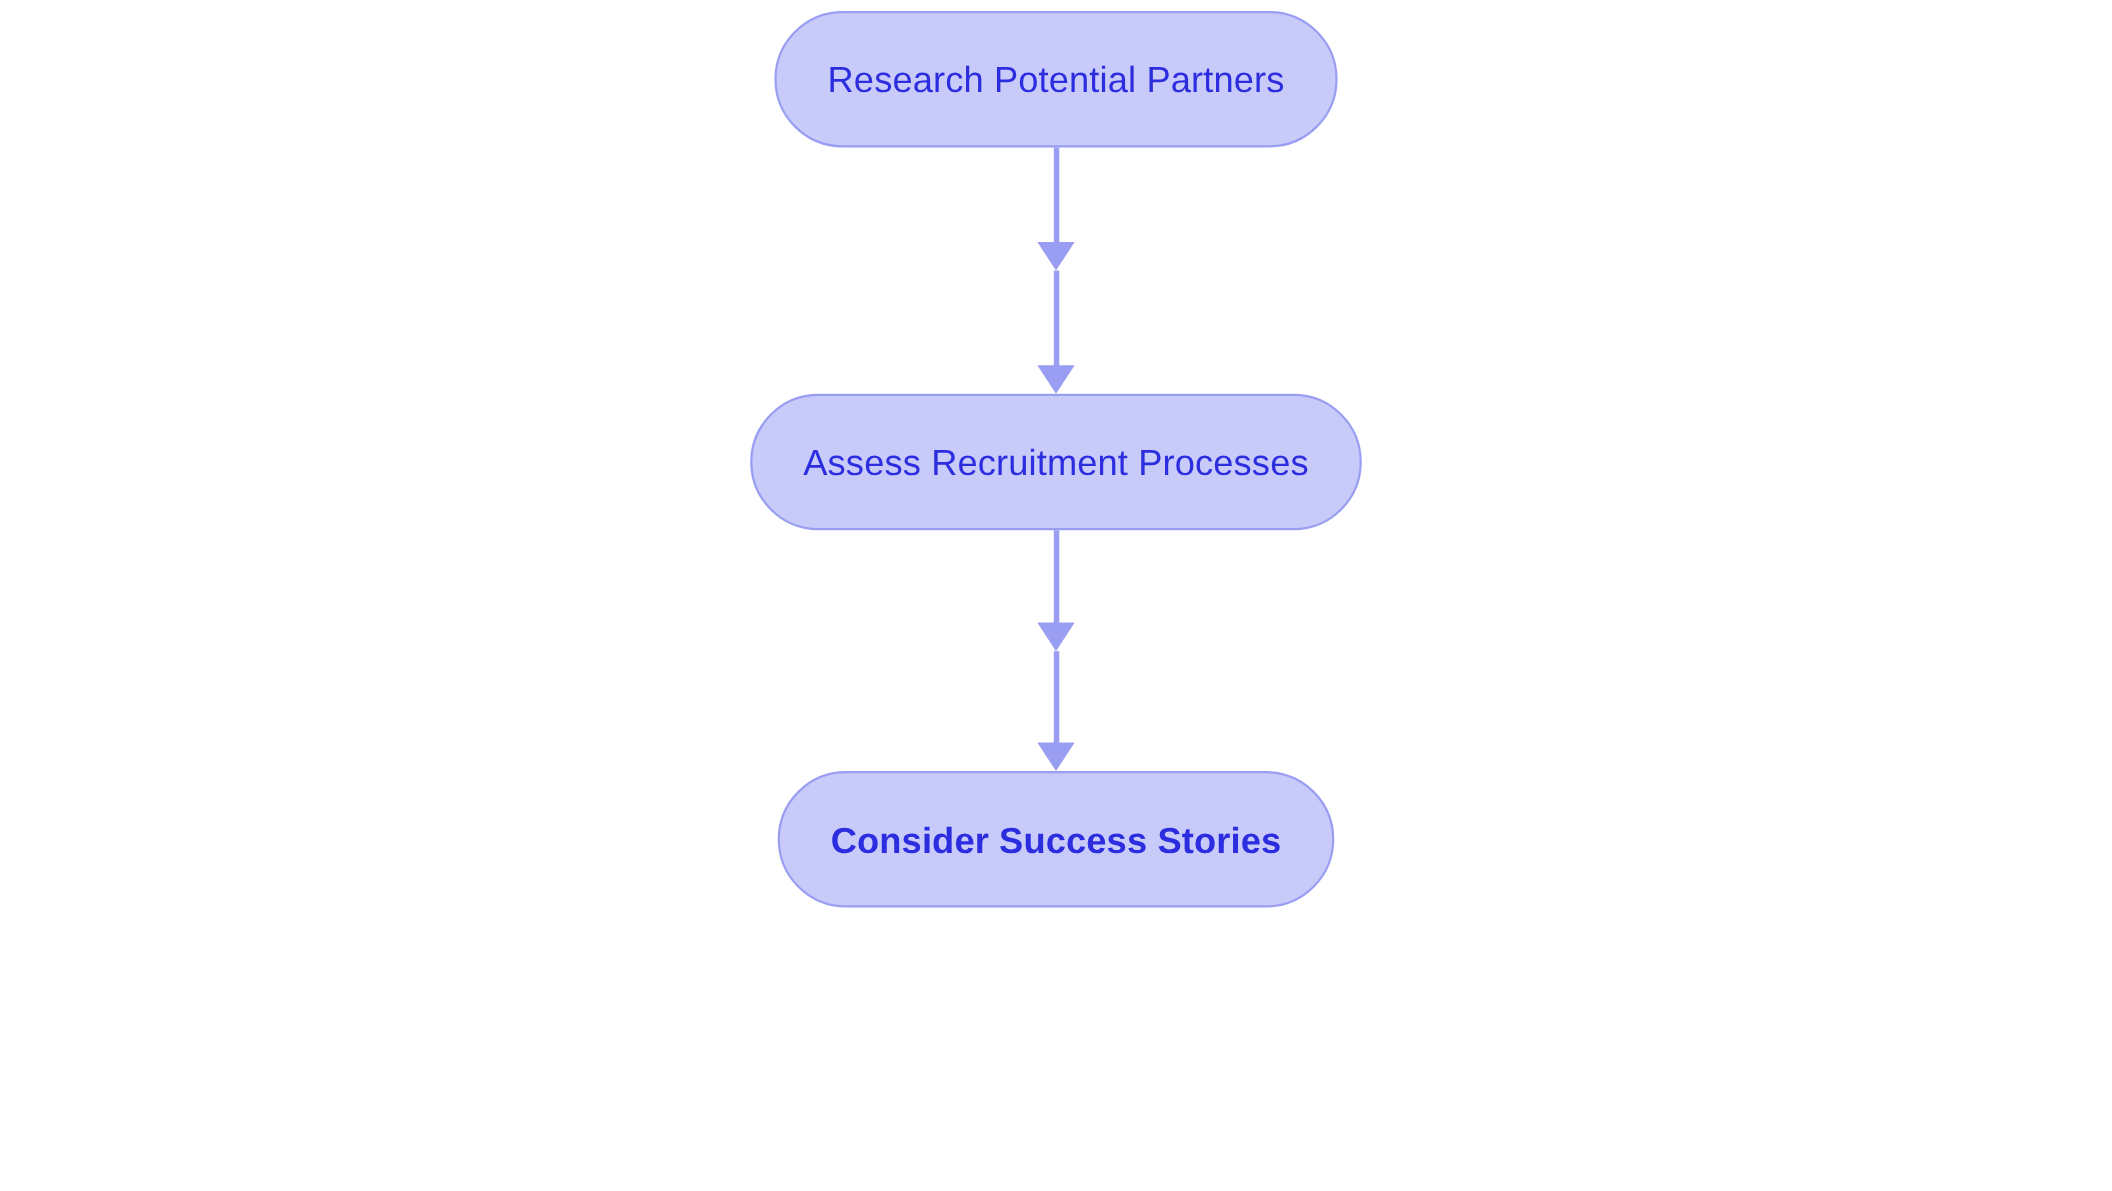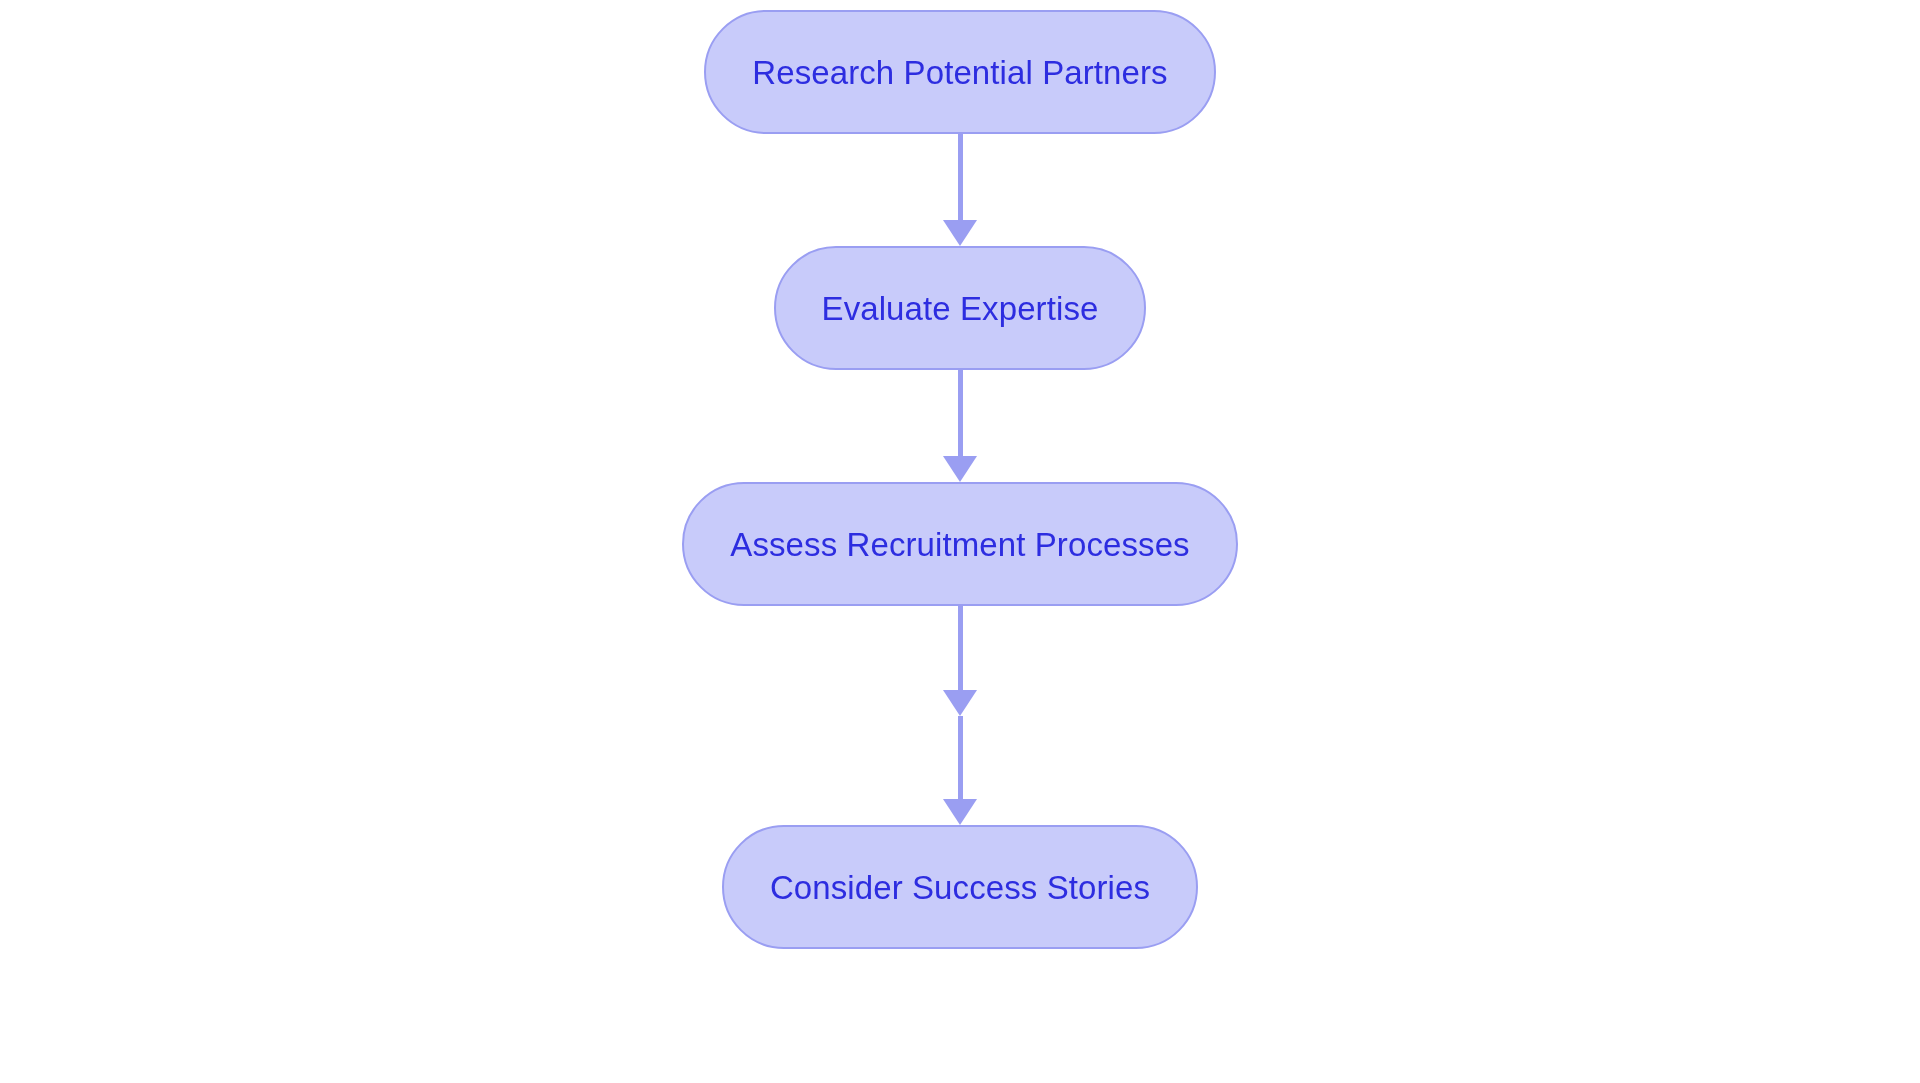--- a/index.html
+++ b/index.html
@@ -96,23 +96,20 @@
 
     <div class="node" style="background: rgb(200, 203, 250); border-color: rgb(154, 158, 242);">
       <span class="node-label" style="color: rgb(45, 45, 224);">Research Potential Partners</span>
     </div>
 
     <div class="connector gap-0">
       <div class="connector-line" style="background: rgb(154, 158, 242);"></div>
       <div class="connector-head" style="border-top-color: rgb(154, 158, 242);"></div>
     </div>
 
-    <div class="node" style="background: rgb(200, 203, 250); border-color: rgb(154, 158, 242);">
-      <span class="node-label" style="color: rgb(45, 45, 224);">Evaluate Expertise</span>
-    </div>
 
     <div class="connector gap-1">
       <div class="connector-line" style="background: rgb(154, 158, 242);"></div>
       <div class="connector-head" style="border-top-color: rgb(154, 158, 242);"></div>
     </div>
 
     <div class="node" style="background: rgb(200, 203, 250); border-color: rgb(154, 158, 242);">
       <span class="node-label" style="color: rgb(45, 45, 224); text-align: center;">Assess Recruitment Processes</span>
     </div>
 
@@ -121,17 +118,17 @@
       <div class="connector-head" style="border-top-color: rgb(154, 158, 242);"></div>
     </div>
 
 
     <div class="connector gap-3">
       <div class="connector-line" style="background: rgb(154, 158, 242);"></div>
       <div class="connector-head" style="border-top-color: rgb(154, 158, 242);"></div>
     </div>
 
     <div class="node" style="background: rgb(200, 203, 250); border-color: rgb(154, 158, 242);">
-      <span class="node-label" style="color: rgb(45, 45, 224);">Consider Success Stories</span>
+      <span class="node-label" style="color: rgb(45, 45, 224); font-weight: bold;">Consider Success Stories</span>
     </div>
 
   </div>
 </div>
 
 </body></html>

